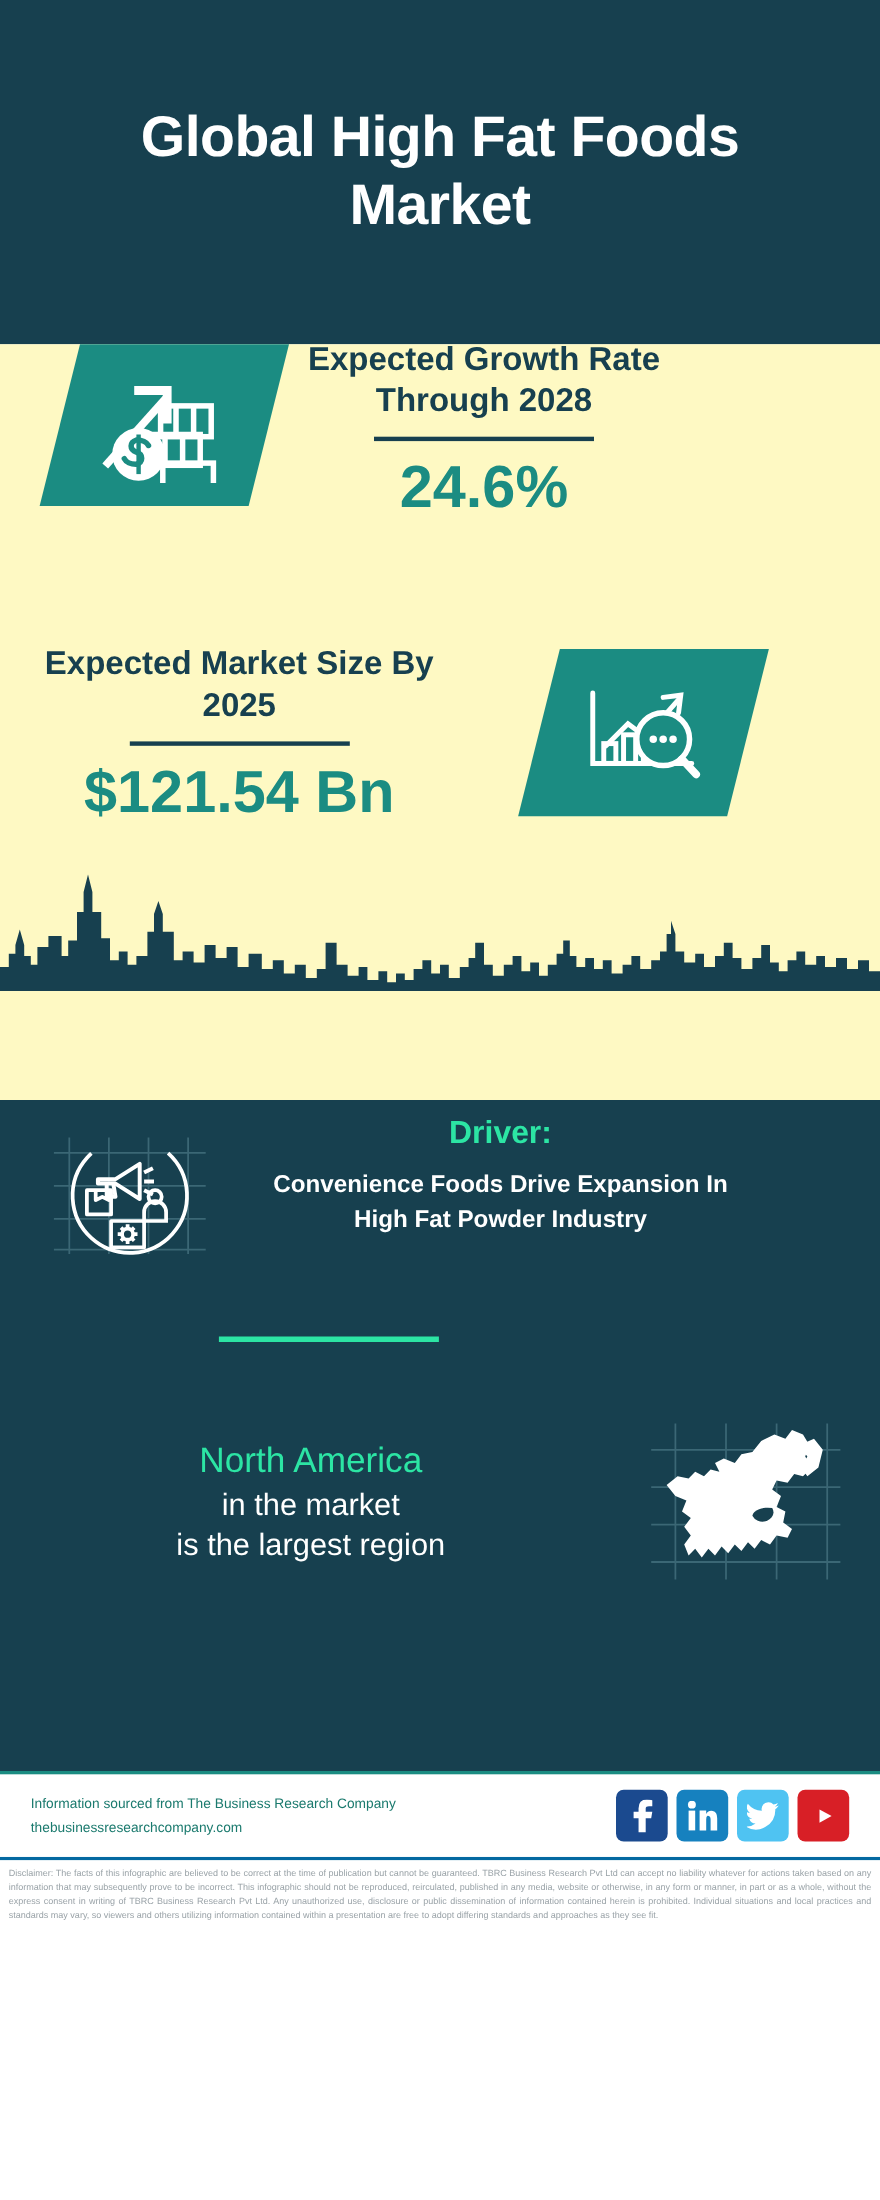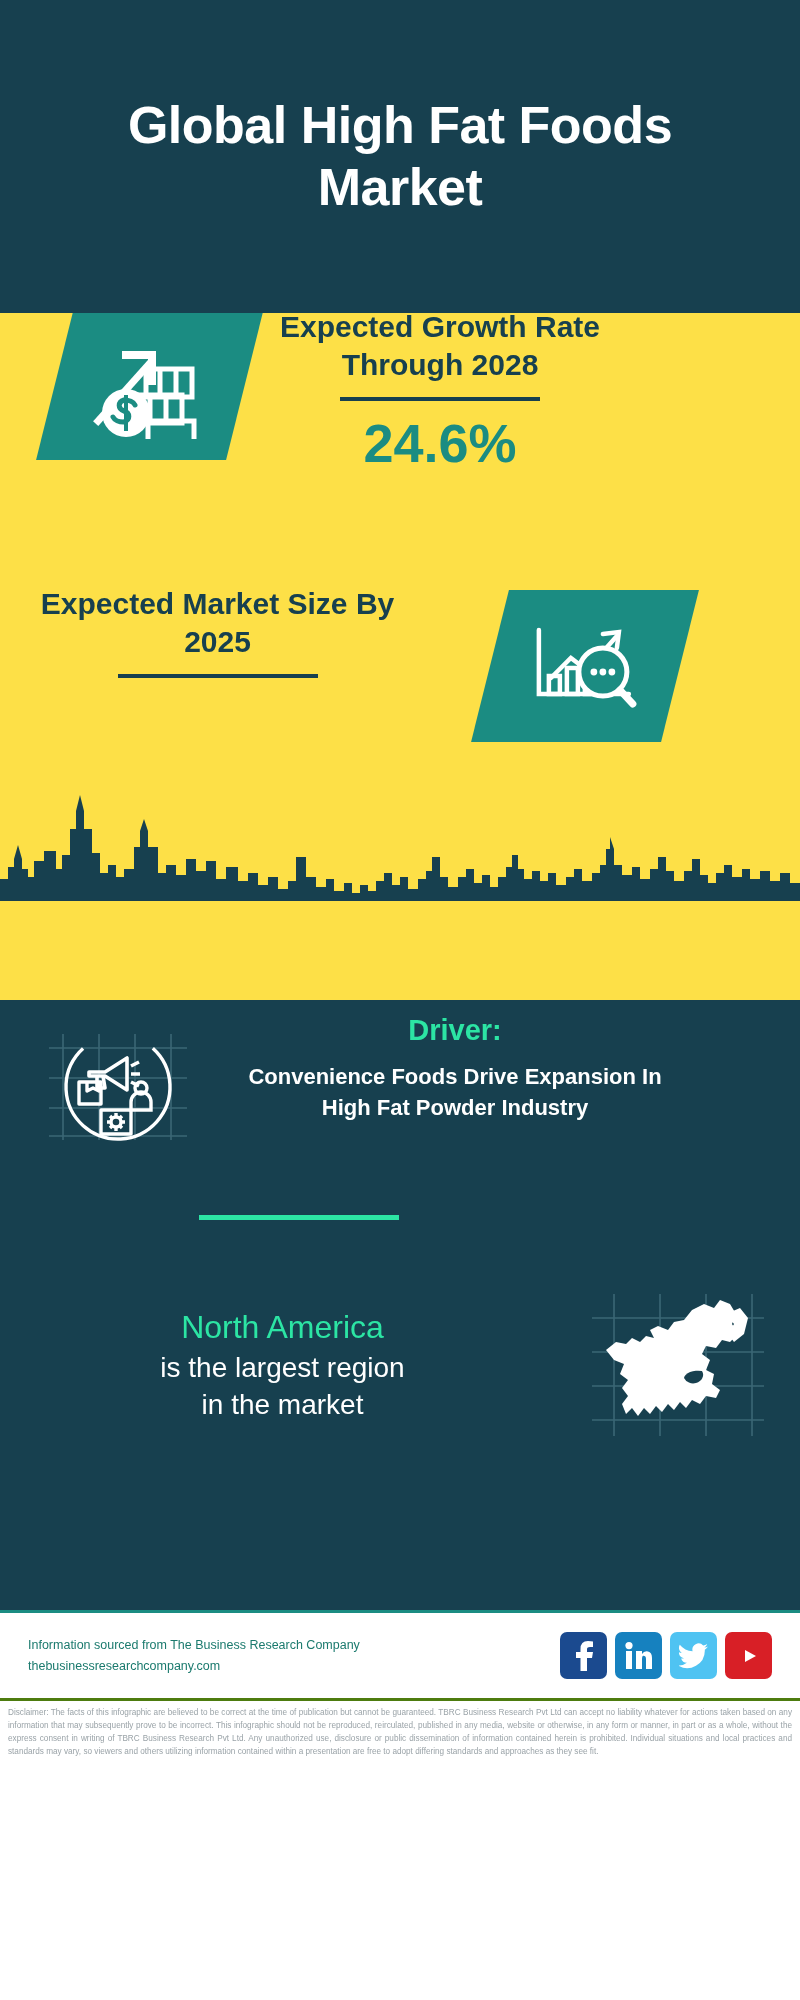--- a/index.html
+++ b/index.html
@@ -26,21 +26,21 @@
     line-height:1.18;
     text-align:center;
     letter-spacing:-0.5px;
   }
 
   
   .mid {
     position:relative;
     width:800px;
     height:687px;
-    background:#fde047;
+    background:#fef9c3;
     overflow:hidden;
   }
 
   
   .tile {
     position:absolute;
     background:#1b8c82;
     transform:skewX(-14deg);
     display:flex; align-items:center; justify-content:center;
   }
@@ -144,21 +144,21 @@
     color:#ffffff;
     font-size:28px;
     line-height:1.3;
   }
   .region-map-cell { width:245px; display:flex; justify-content:center; }
 
   
   .source-bar {
     position:relative;
     width:800px;
-    height:88px;
+    height:78px;
     background:#ffffff;
     border-top:3px solid #1b8c82;
     display:flex;
     align-items:center;
     padding:0 28px;
     justify-content:space-between;
   }
   .source-text { flex:1; }
   .source-line {
     color:#1b7a6e;
@@ -174,21 +174,21 @@
   .s-fb { background:#1b4a8f; }
   .s-li { background:#1681bf; }
   .s-tw { background:#4fc3f2; }
   .s-yt { background:#d81f26; }
 
   
   .disclaimer {
     width:800px;
     height:112px;
     background:#ffffff;
-    border-top:3px solid #4d7c0f;
+    border-top:3px solid #0369a1;
     padding:6px 8px 0 8px;
     color:#9aa3a8;
     font-size:8.2px;
     line-height:1.58;
     text-align:justify;
   }
 </style>
 </head>
 <body>
 
@@ -220,20 +220,21 @@
 
   <div class="stat stat-growth">
     <div class="stat-label">Expected Growth Rate Through 2028</div>
     <div class="rule"></div>
     <div class="stat-value">24.6%</div>
   </div>
 
   <div class="stat stat-size">
     <div class="stat-label">Expected Market Size By 2025</div>
     <div class="rule"></div>
+    <div class="stat-value">$121.54 Bn</div>
   </div>
 
   <div class="tile tile-size">
     <svg width="120" height="105" viewBox="0 0 120 105" aria-hidden="true">
       <g fill="none" stroke="#ffffff" stroke-width="4.5" stroke-linecap="round">
         <path d="M14 16 L14 80 L104 80"></path>
         <path d="M26 64 L46 44 L62 56 L92 22"></path>
         <path d="M78 20 L94 18 L92 34"></path>
         <rect x="24" y="62" width="11" height="18"></rect>
         <rect x="42" y="54" width="11" height="26"></rect>
@@ -314,22 +315,22 @@
       <div class="driver-heading">Driver:</div>
       <div class="driver-body">Convenience Foods Drive Expansion In High Fat Powder Industry</div>
     </div>
   </div>
 
   <div class="mid-divider"></div>
 
   <div class="region-row">
     <div class="region-text-cell">
       <div class="region-name">North America</div>
+      <div class="region-sub">in the market</div>
       <div class="region-sub">is the largest region</div>
-      <div class="region-sub">in the market</div>
     </div>
     <div class="region-map-cell">
       <svg width="180" height="150" viewBox="0 0 180 150" aria-hidden="true">
         <g stroke="#3b6775" stroke-width="1.6" fill="none">
           <path d="M26 4 L26 146 M72 4 L72 146 M118 4 L118 146 M164 4 L164 146"></path>
           <path d="M4 28 L176 28 M4 62 L176 62 M4 96 L176 96 M4 130 L176 130"></path>
         </g>
         <path fill="#ffffff" d="
           M18 60 L28 52 L38 54 L44 48 L52 52 L58 46 L66 48 L62 40 L70 36
           L80 40 L86 32 L96 30 L104 20 L116 14 L126 18 L132 10 L142 14

